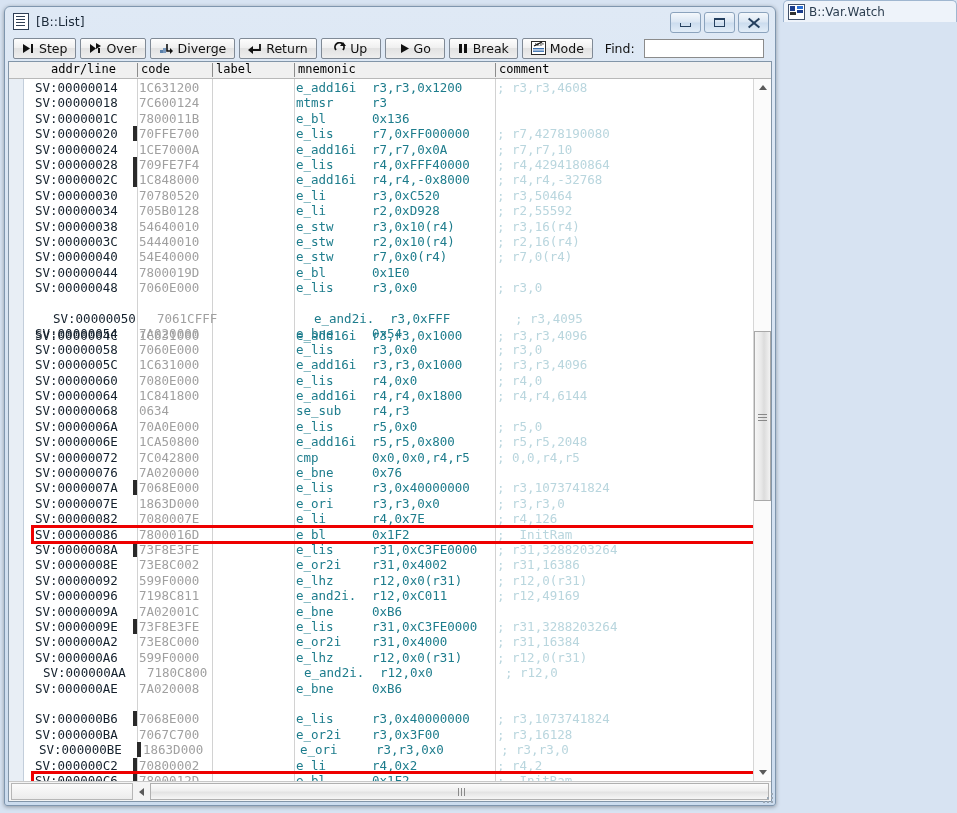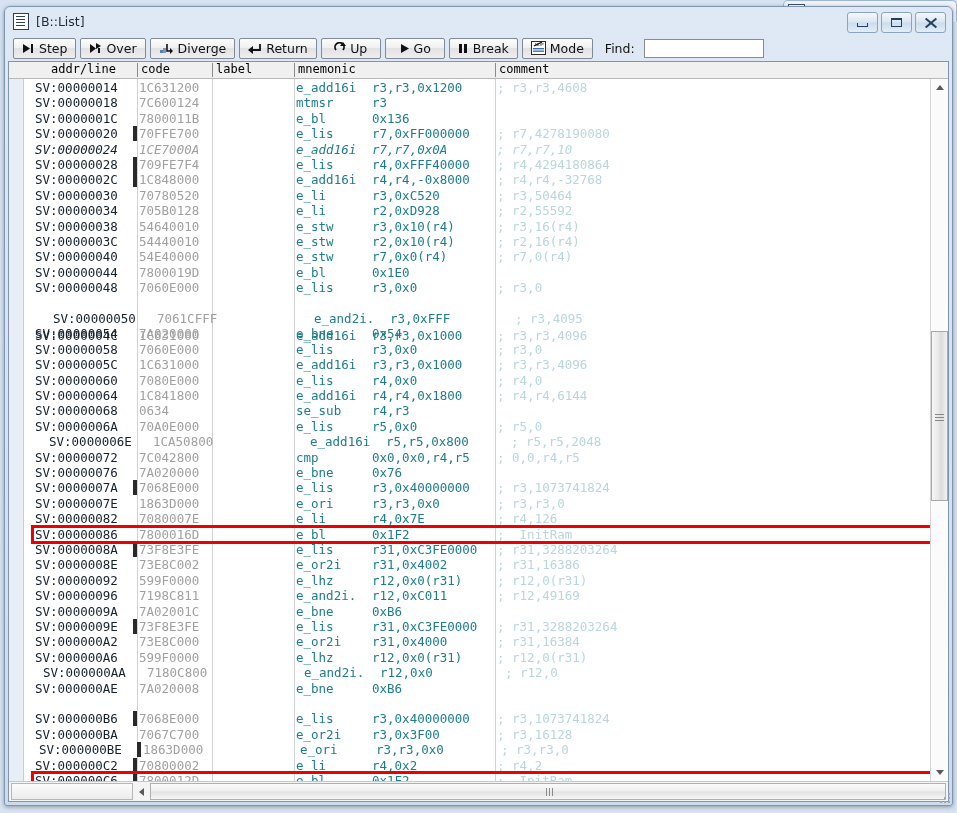--- a/index.html
+++ b/index.html
@@ -60,21 +60,21 @@
     width: 6px; height: 3px;
     background: #2a6fd6;
     box-shadow: 0 4px 0 0 #1b3c8c, -7px 6px 0 0 #333;
   }
 
   
   #main-window {
     position: absolute;
     left: 4px;
     top: 6px;
-    width: 949px;
+    width: 772px;
     height: 800px;
     background: linear-gradient(to bottom, #dfe9f5 0%, #ccdcee 100%);
     border: 1px solid #7f96ae;
     border-radius: 6px 6px 3px 3px;
     box-sizing: border-box;
     box-shadow: 0 1px 4px rgba(0,0,0,0.35);
     display: flex;
     flex-direction: column;
   }
 
@@ -554,21 +554,21 @@
           </div>
           <div class="row" style="position: absolute; left: 0px; right: 0px; top: 47.2px;">
             <span class="cell c-addr">SV:00000020</span>
             <span class="cell c-code">70FFE700</span>
             <span class="cell c-label"></span>
             <span class="cell c-mnem">e_lis</span>
             <span class="cell c-ops">r7,0xFF000000</span>
             <span class="cell c-cmt">; r7,4278190080</span>
             <span class="codemark"></span>
           </div>
-          <div class="row" style="position: absolute; left: 0px; right: 16px; top: 62.6px; font-style: italic;">
+          <div class="row" style="position: absolute; left: 0px; right: 16px; top: 62.6px;">
             <span class="cell c-addr">SV:00000024</span>
             <span class="cell c-code">1CE7000A</span>
             <span class="cell c-label"></span>
             <span class="cell c-mnem">e_add16i</span>
             <span class="cell c-ops">r7,r7,0x0A</span>
             <span class="cell c-cmt">; r7,r7,10</span>
           </div>
           <div class="row" style="position: absolute; left: 0px; right: 0px; top: 78px;">
             <span class="cell c-addr">SV:00000028</span>
             <span class="cell c-code">709FE7F4</span>
@@ -708,21 +708,21 @@
             <span class="cell c-cmt"></span>
           </div>
           <div class="row" style="position: absolute; left: 0px; right: 0px; top: 339.8px;">
             <span class="cell c-addr">SV:0000006A</span>
             <span class="cell c-code">70A0E000</span>
             <span class="cell c-label"></span>
             <span class="cell c-mnem">e_lis</span>
             <span class="cell c-ops">r5,0x0</span>
             <span class="cell c-cmt">; r5,0</span>
           </div>
-          <div class="row" style="position: absolute; left: 0px; right: 0px; top: 355.2px; margin-left: 14px;">
+          <div class="row" style="position: absolute; left: 0px; right: 0px; top: 355.2px;">
             <span class="cell c-addr">SV:0000006E</span>
             <span class="cell c-code">1CA50800</span>
             <span class="cell c-label"></span>
             <span class="cell c-mnem">e_add16i</span>
             <span class="cell c-ops">r5,r5,0x800</span>
             <span class="cell c-cmt">; r5,r5,2048</span>
           </div>
           <div class="row" style="position: absolute; left: 0px; right: 0px; top: 370.6px;">
             <span class="cell c-addr">SV:00000072</span>
             <span class="cell c-code">7C042800</span>

